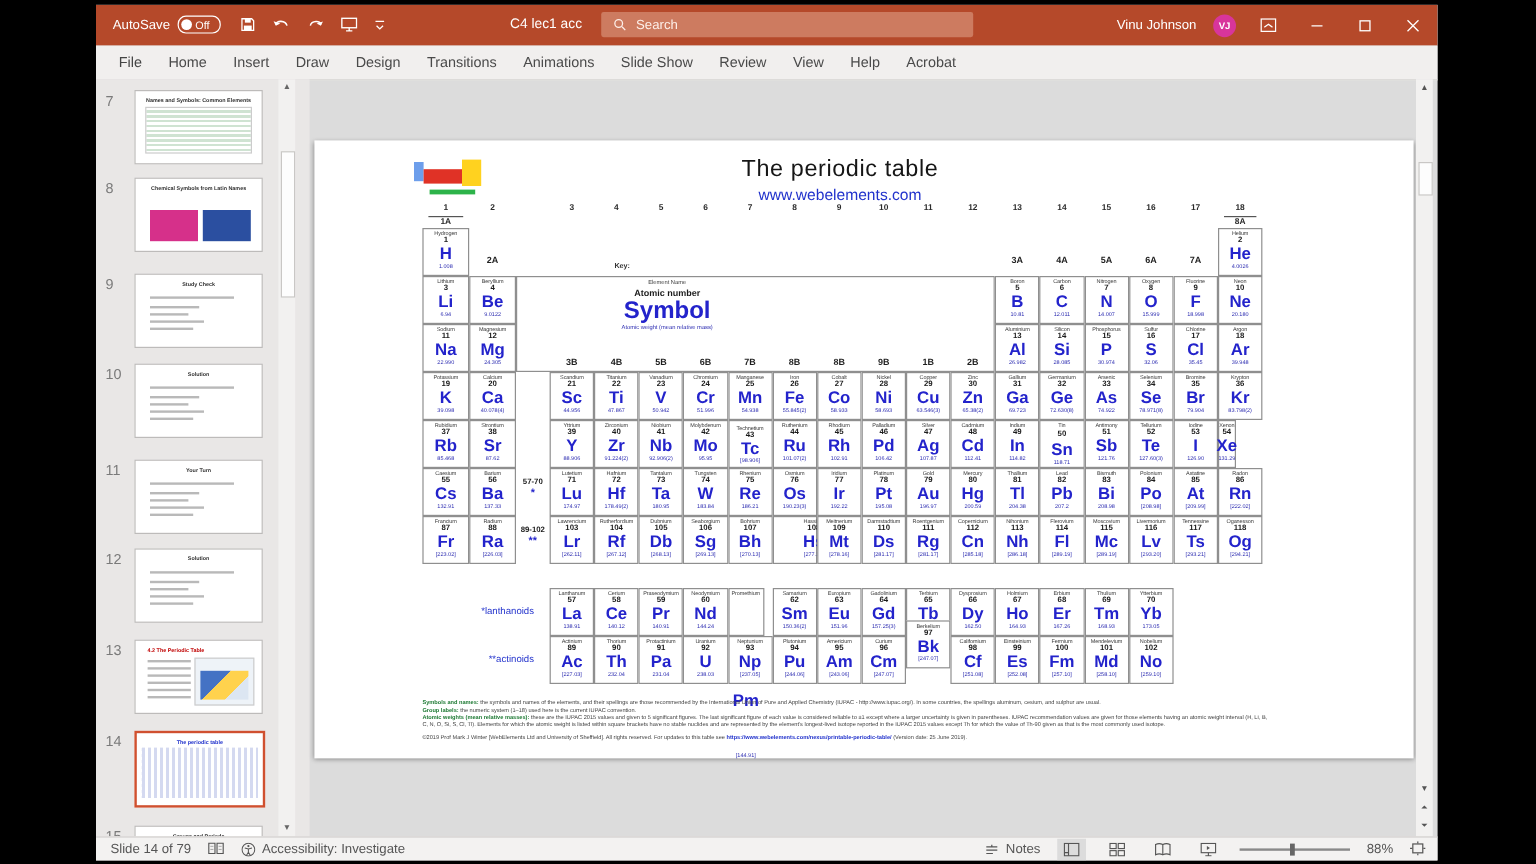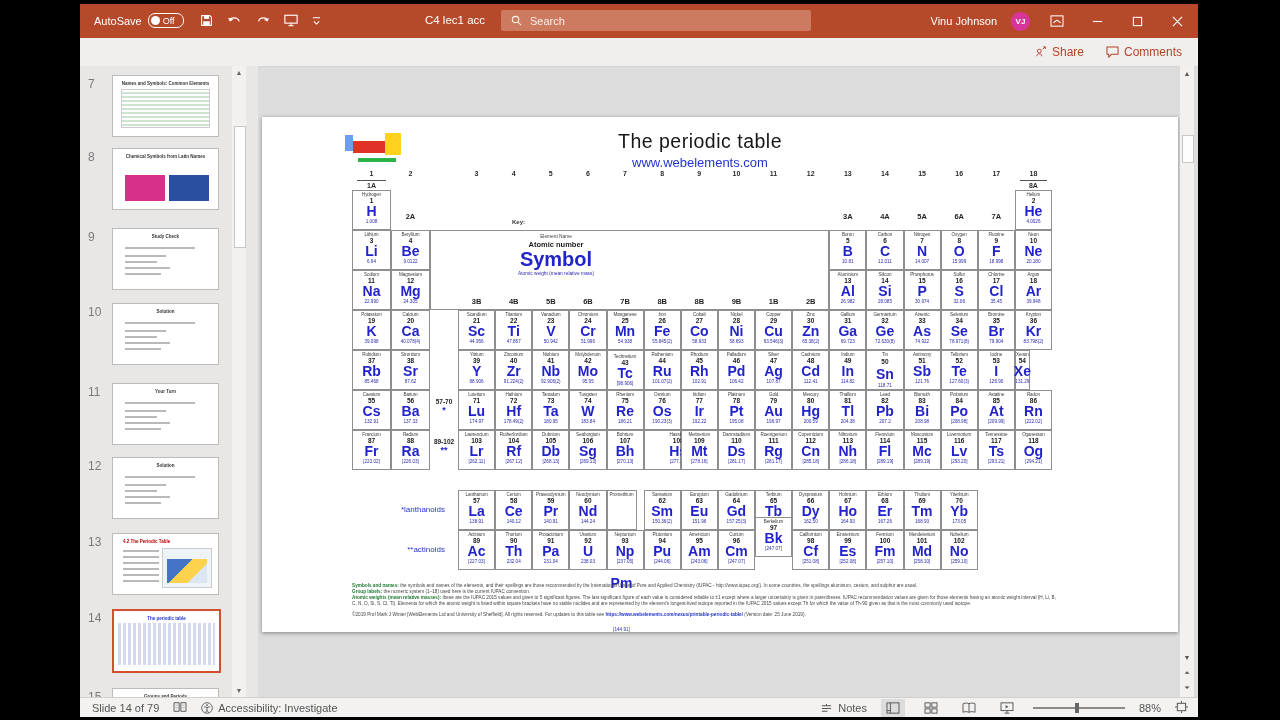--- a/index.html
+++ b/index.html
@@ -162,36 +162,34 @@
         </span>
       <span class="winbtn">
           <svg width="11" height="11" viewBox="0 0 12 12">
             <path d="M1 1l10 10M11 1L1 11" stroke="#fff" stroke-width="1.2"></path>
           </svg>
         </span>
     </div>
   </div>
 
   <div id="ribbonrow">
-    <div id="ribbon-right">
-      <span class="rr-btn">
-        <svg width="12" height="12" viewBox="0 0 14 14">
-            <circle cx="5" cy="6" r="2.2" fill="none" stroke="#b3432b" stroke-width="1.1"></circle>
-            <path d="M2 12c0-2 2-3 3-3s3 1 3 3" fill="none" stroke="#b3432b" stroke-width="1.1"></path>
-            <path d="M9 4l3-3m0 0v2.5M12 1H9.5" stroke="#b3432b" stroke-width="1.1" fill="none"></path>
-          </svg>
-        <span>Share</span>
-      </span>
-      <span class="rr-btn">
-        <svg width="13" height="12" viewBox="0 0 14 13">
-            <path d="M1 1h12v8H6l-3 3V9H1z" fill="none" stroke="#b3432b" stroke-width="1.1"></path>
-          </svg>
-        <span>Comments</span>
-      </span>
-    </div>
+    <div id="ribbon-tabs">
+        <div class="rtab">File</div>
+        <div class="rtab">Home</div>
+        <div class="rtab">Insert</div>
+        <div class="rtab">Draw</div>
+        <div class="rtab">Design</div>
+        <div class="rtab">Transitions</div>
+        <div class="rtab">Animations</div>
+        <div class="rtab">Slide Show</div>
+        <div class="rtab">Review</div>
+        <div class="rtab">View</div>
+        <div class="rtab">Help</div>
+        <div class="rtab">Acrobat</div>
+      </div>
   </div>
 
   <div id="thumbpanel">
       <div class="thumb-num" style="top: 11px;">7</div>
       <div class="thumb-box" style="top: 9px;">
         <div class="th-title">Names and Symbols: Common Elements</div>
         <div class="th-table"></div>
       </div>
       <div class="thumb-num" style="top: 84px;">8</div>
       <div class="thumb-box" style="top: 82px;">

